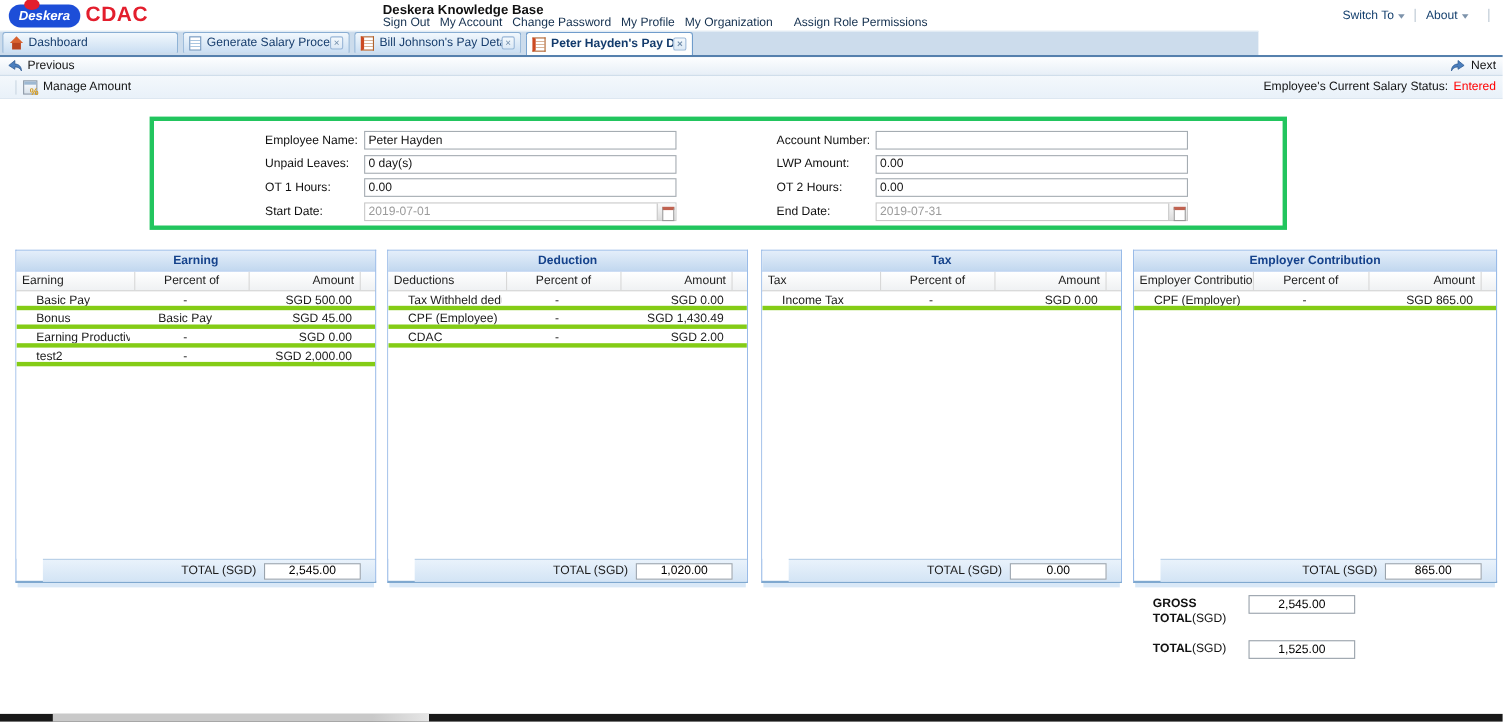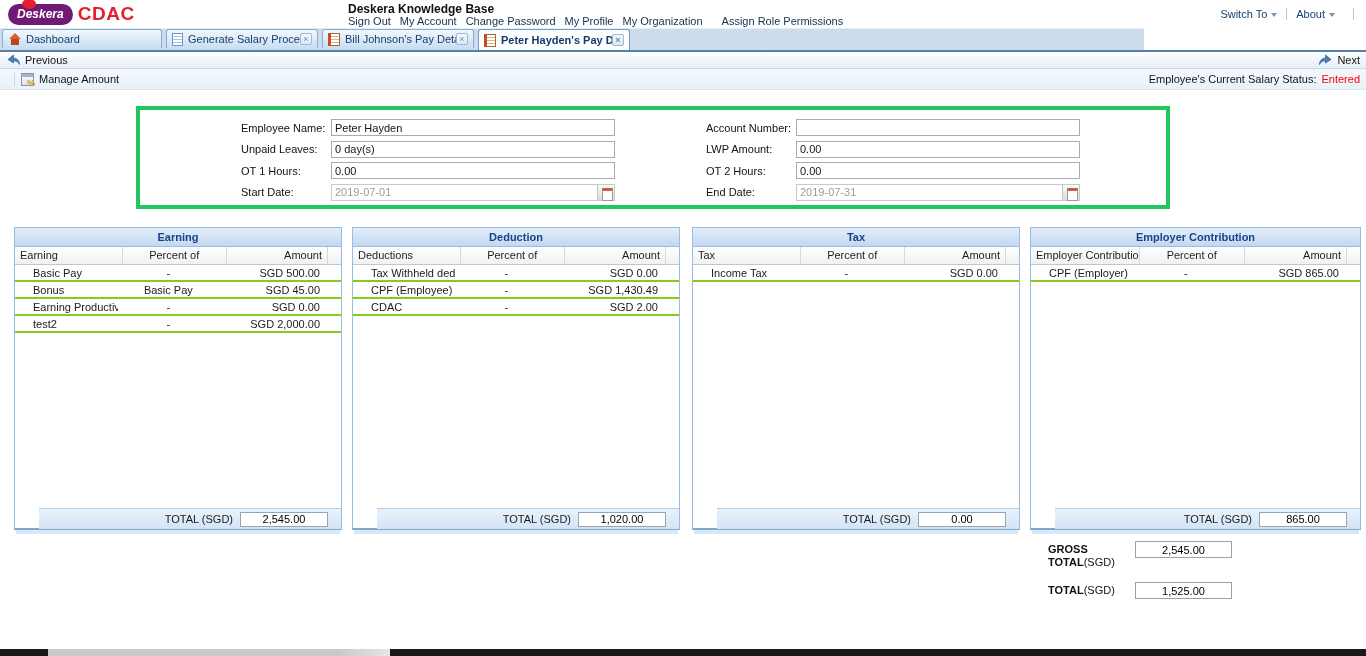--- a/index.html
+++ b/index.html
@@ -2,21 +2,21 @@
 <html><head>
 <meta charset="utf-8">
 <style>
   * { box-sizing: border-box; margin: 0; padding: 0; }
   html,body { width:1366px; height:656px; overflow:hidden; background:#fff;
     font-family:"Liberation Sans", sans-serif; font-size:11px; color:#1b1b1b; }
 
   
   #header { position:absolute; left:0; top:0; width:1366px; height:28px; background:#fff; }
   #logo { position:absolute; left:8px; top:3px; display:flex; align-items:center; }
-  .cloud { background:#701a75; border-radius:11px; padding:3px 9px 4px 9px; color:#fff;
+  .cloud { background:#1d4ed8; border-radius:11px; padding:3px 9px 4px 9px; color:#fff;
     font-weight:bold; font-style:italic; font-size:12px; position:relative; }
   .cloud::before { content:""; position:absolute; left:14px; top:-5px; width:14px; height:10px;
     background:#e31e2d; border-radius:50%; }
   .brand-hrms { color:#e31e2d; font-weight:bold; font-size:19px; margin-left:5px; letter-spacing:0.5px; }
   #kb-title { position:absolute; left:348px; top:2px; font-weight:bold; font-size:12px; color:#111; }
   #top-menu { position:absolute; left:348px; top:15px; display:flex; gap:9px;text-align:right; }
   #top-menu .mlink { color:#14304f; cursor:pointer; white-space:nowrap; }
   #top-menu .mlink.gap { margin-left:10px; }
   #top-right { position:absolute; right:12px; top:8px; display:flex; align-items:center; color:#15406e; }
   .ddl { display:flex; align-items:center; gap:4px; padding:0 9px; cursor:pointer; }
@@ -96,21 +96,21 @@
   .grid-title { height:19px; line-height:19px; text-align:center; font-weight:bold; color:#15428b;
     background:linear-gradient(#e4eefa,#c2d8ef); border-bottom:1px solid #99bbe8; }
   .grid-hdr { display:flex; height:18px; line-height:17px; background:linear-gradient(#fff,#eff1f3);
     border-bottom:1px solid #c6c6c6; color:#1e1e1e; }
   .hcell { border-right:1px solid #d8d8d8; padding:0 5px; white-space:nowrap; overflow:hidden; cursor:pointer; }
   .hcell.c0 { width:33%; }
   .hcell.c1 { width:32%; text-align:center; }
   .hcell.c2 { flex:1; text-align:right; }
   .hcell.cstrip { width:13px; flex:none; border-right:none; cursor:default; }
   .grid-body { height:243px; overflow:hidden; background:#fff; }
-  .grow { display:flex; height:17px; line-height:16px; border-bottom:2px solid #84cc16; padding-right:13px; }
+  .grow { display:flex; height:17px; line-height:16px; border-bottom:4px solid #84cc16; padding-right:13px; }
   .gcell { padding:0 5px; white-space:nowrap; overflow:hidden; }
   .gcell.c0 { width:33%; padding-left:18px; }
   .gcell.c1 { width:32%; text-align:center; }
   .gcell.c2 { flex:1; text-align:right; padding-right:8px; }
   .grid-total { height:21px; background:linear-gradient(#e9f2fb,#d3e4f5); border-top:1px solid #b3cce6;
     display:flex; align-items:center; justify-content:flex-end; gap:7px; padding-right:13px;margin-left:24px; }
   .tinput { width:88px; height:15px; border:1px solid #9aa4ae; text-align:center; font-size:11px;
     font-family:"Liberation Sans",sans-serif; background:#fff; }
 
   

